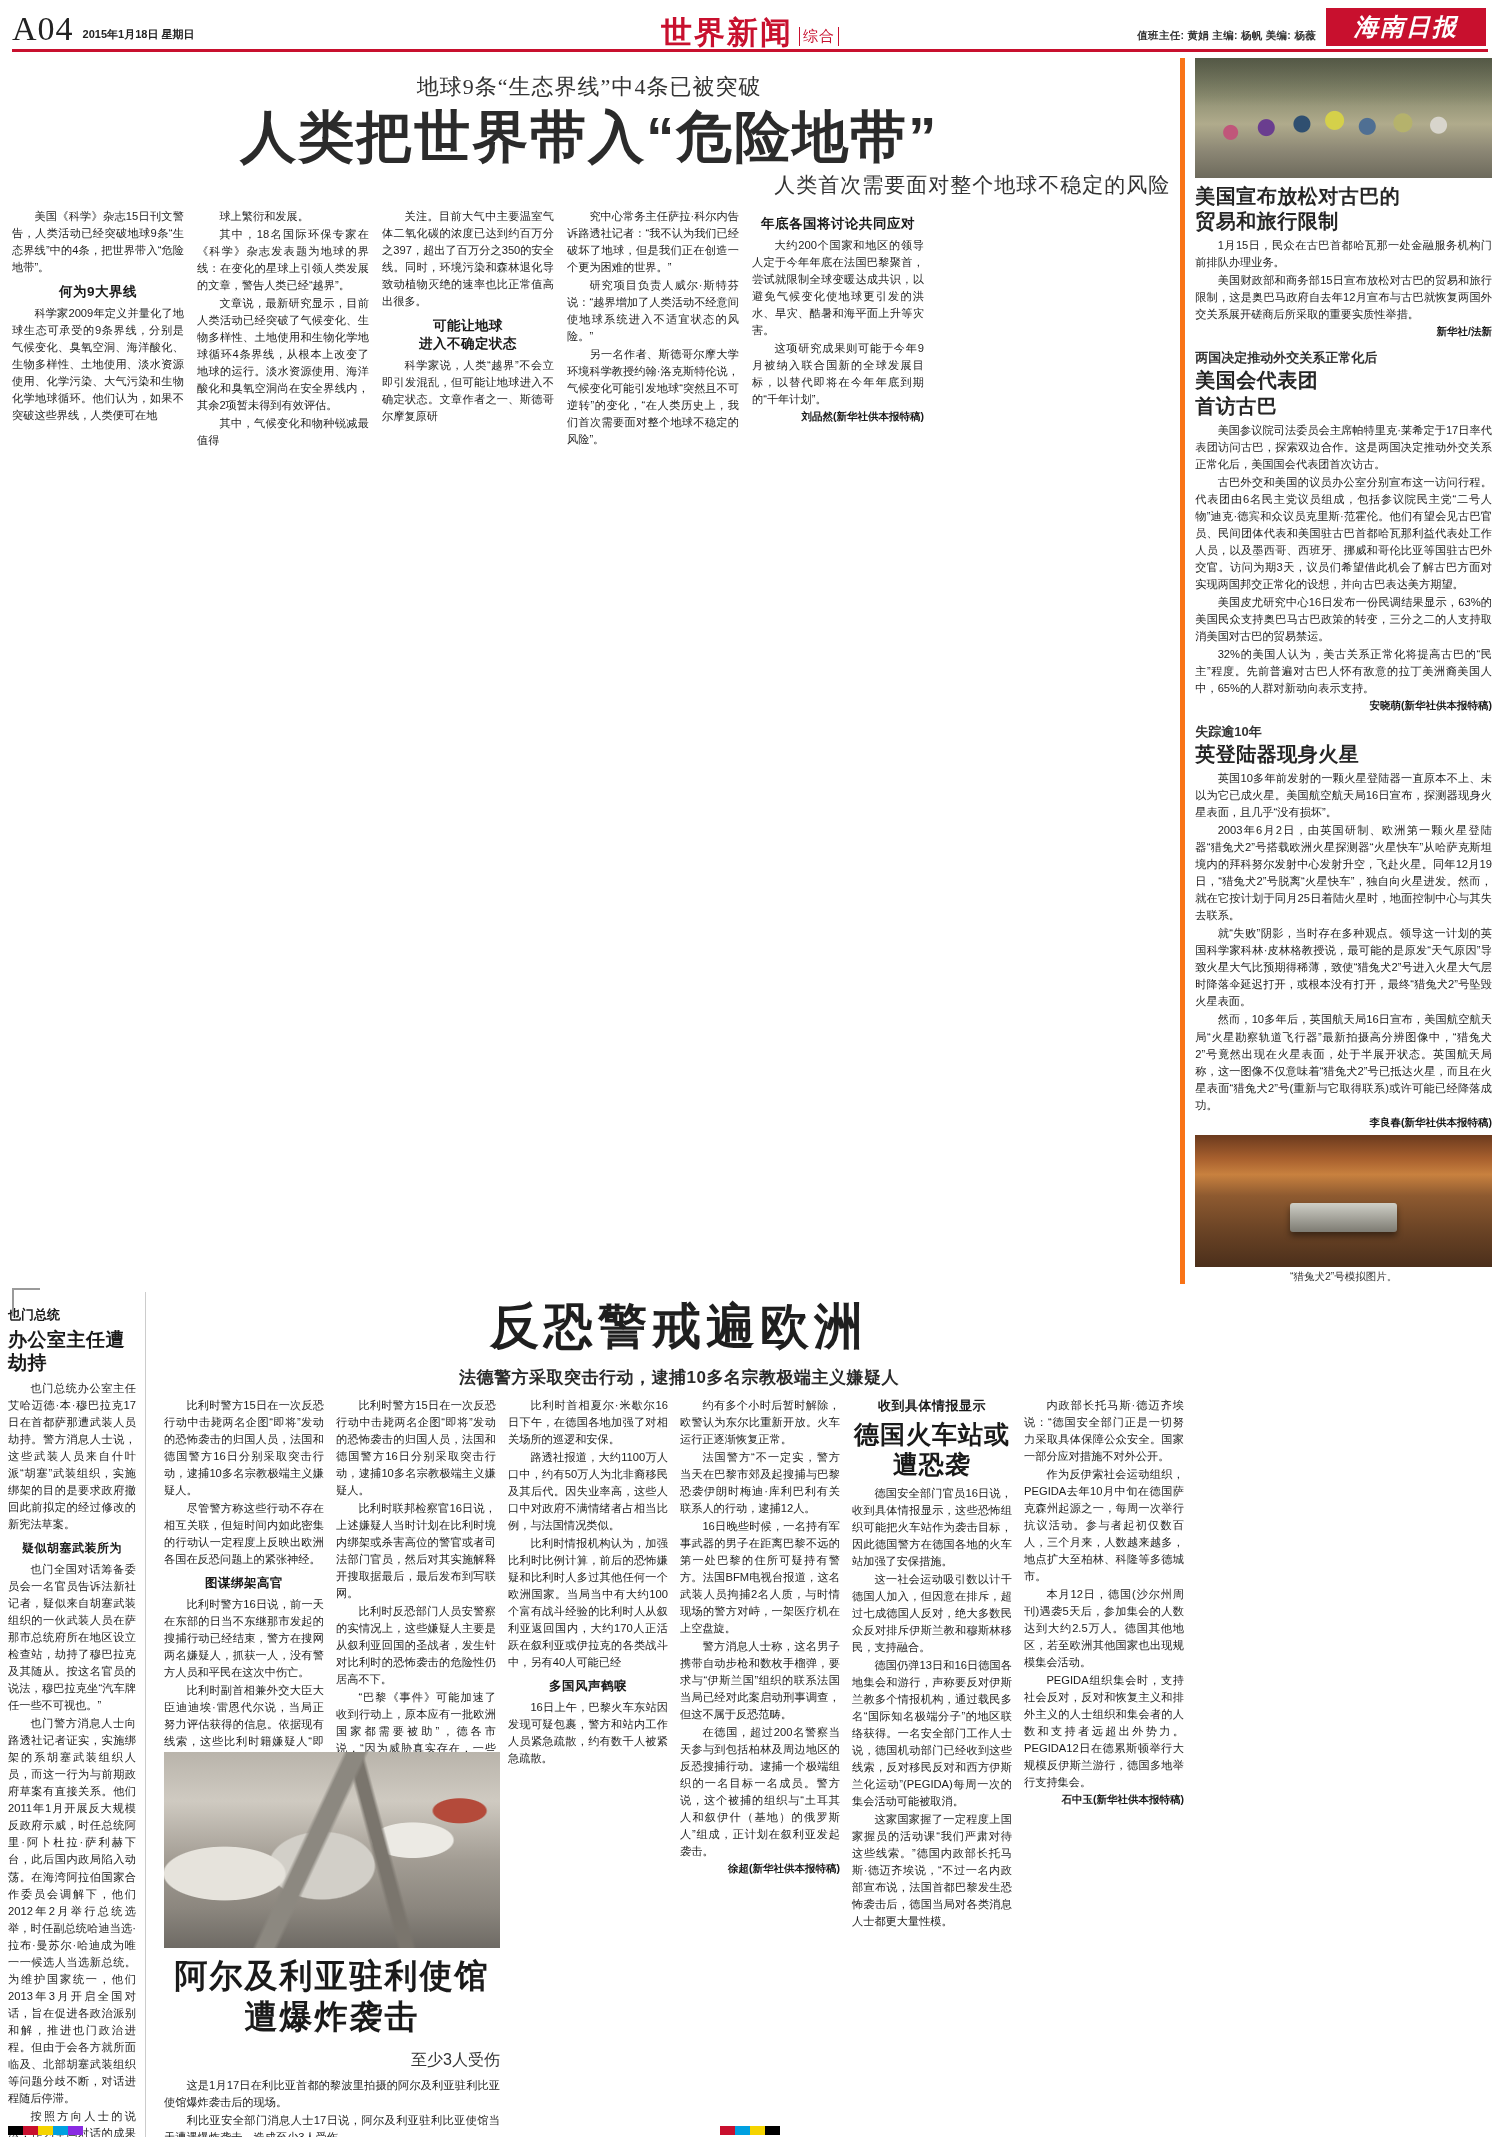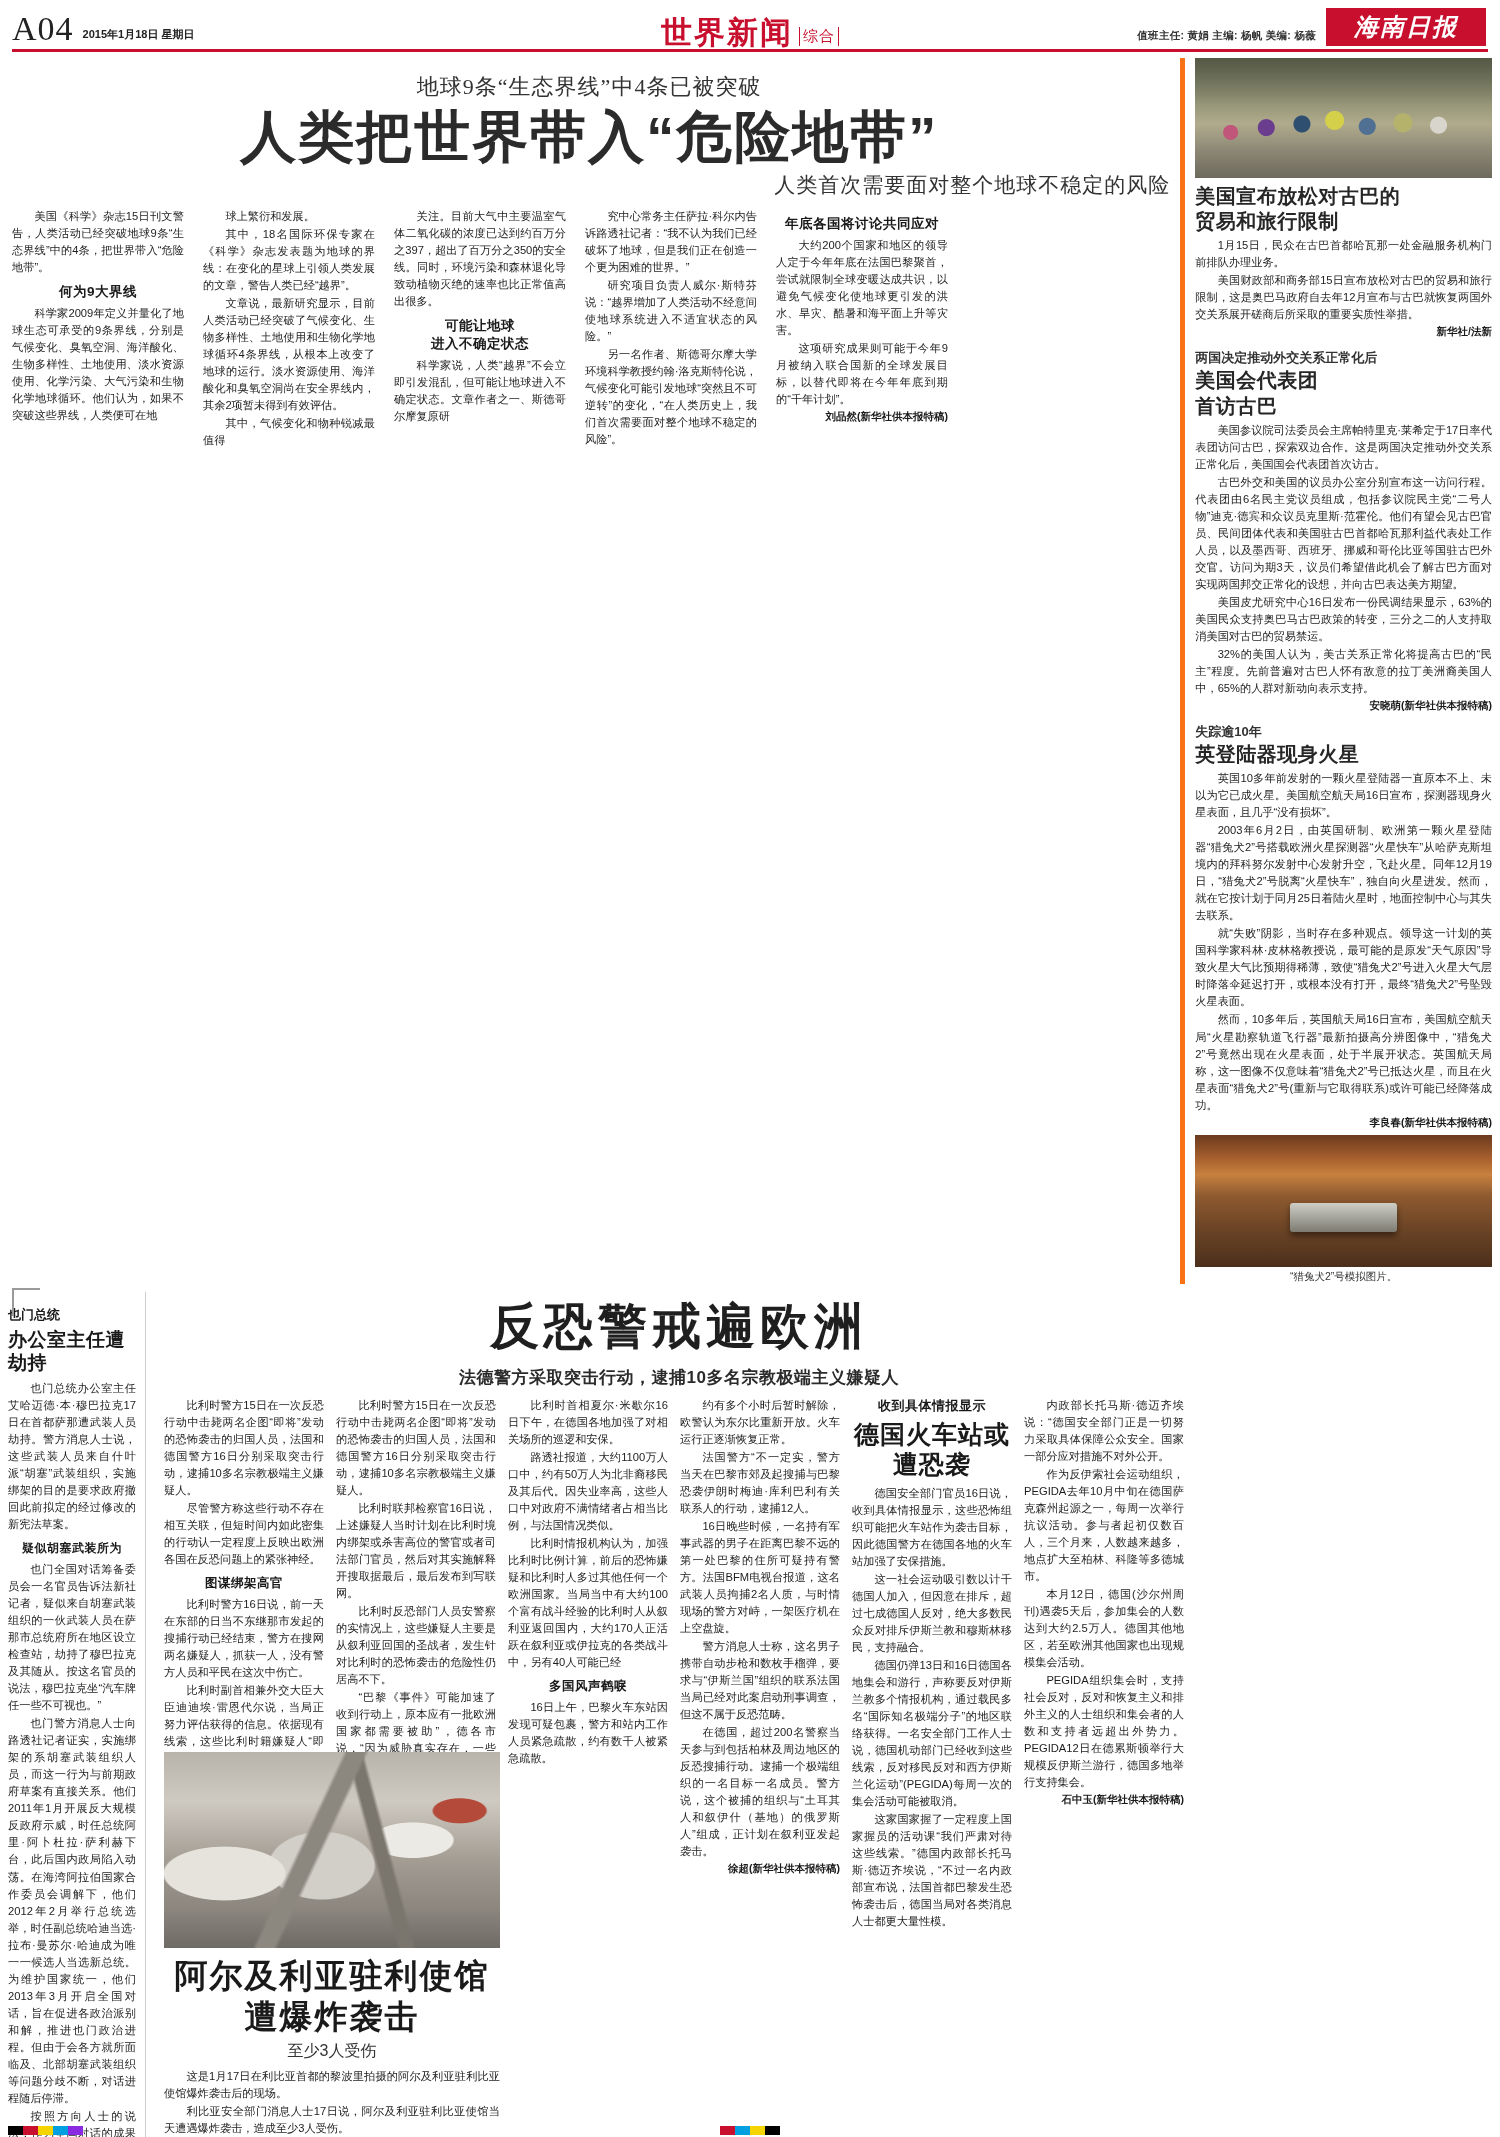--- a/index.html
+++ b/index.html
@@ -23,21 +23,21 @@
   .subhead{font-weight:bold;font-size:13.5px;text-align:center;margin:7px 0 4px 0;letter-spacing:.5px;}
   .byline{text-align:right;font-weight:bold;font-size:10.5px;margin-top:2px;}
 
   
   .top{display:flex;gap:10px;margin-top:6px;}
   .top-left{width:1175px;}
   .kicker{text-align:center;font-family:"Liberation Serif","DejaVu Serif",serif;font-size:22px;color:#333;letter-spacing:1px;margin-top:14px;}
   .headline-main{text-align:center;font-size:56px;font-weight:bold;letter-spacing:2px;color:#2b2b2b;line-height:1.12;margin:4px 0 2px 0;
         font-family:"Liberation Sans","DejaVu Sans",sans-serif;}
   .headline-sub{text-align:right;font-size:21px;color:#333;letter-spacing:1px;margin-bottom:9px;}
-  .top-cols{display:flex;gap:19px;padding:0 4px;}
+  .top-cols{display:flex;gap:13px;padding:0 4px;}
   .top-cols .c{width:172px;}
 
   
   .rail{width:300px;padding-left:10px;border-left:5px solid #f97316;}
   .rail h3{font-size:20px;font-weight:bold;line-height:1.26;margin:6px 0 3px 0;letter-spacing:.5px;color:#262626;}
   .rail .eyebrow{font-size:13px;font-weight:bold;color:#333;margin-top:10px;}
   .rail .col-text{font-size:11.2px;}
   .photo{width:100%;background:#9aa7ab;position:relative;overflow:hidden;}
   .ph-cuba{height:120px;background:linear-gradient(180deg,#6b6f58 0%,#8e8f72 32%,#b0ab8c 55%,#8b8674 78%,#6d6a5c 100%);}
   .ph-cuba:after{content:"";position:absolute;inset:0;
@@ -70,21 +70,21 @@
   .ph-blast{height:196px;background:linear-gradient(180deg,#b9b4ab 0%,#cfcac1 25%,#a39d94 55%,#8b867e 80%,#6e6a64 100%);position:relative;overflow:hidden;}
   .ph-blast:after{content:"";position:absolute;inset:0;
     background:
      linear-gradient(115deg,transparent 42%,#8c8880 43% 47%,transparent 48%),
      linear-gradient(75deg,transparent 60%,#7a756d 61% 64%,transparent 65%),
      radial-gradient(ellipse at 18% 62%,#e6e3dc 0 60px,transparent 62px),
      radial-gradient(ellipse at 47% 58%,#d2cfc8 0 52px,transparent 54px),
      radial-gradient(ellipse at 74% 45%,#eceae4 0 40px,transparent 42px),
      radial-gradient(ellipse at 88% 30%,#b44a3a 0 26px,transparent 28px);}
   .blast-title{text-align:center;font-size:33px;font-weight:bold;line-height:1.25;margin-top:7px;letter-spacing:2px;}
-  .blast-sub{text-align:center;font-size:16px;margin-top:4px;color:#333;}
+  .blast-sub{text-align:right;font-size:16px;margin-top:13px;color:#333;}
   .colorbar{position:absolute;bottom:2px;left:8px;display:flex;}
   .colorbar span{width:15px;height:9px;display:block;}
   .colorbar2{position:absolute;bottom:2px;left:50%;transform:translateX(-50%);display:flex;}
   .colorbar2 span{width:15px;height:9px;display:block;}
 </style>
 </head>
 <body>
 
 <div class="page">
 

